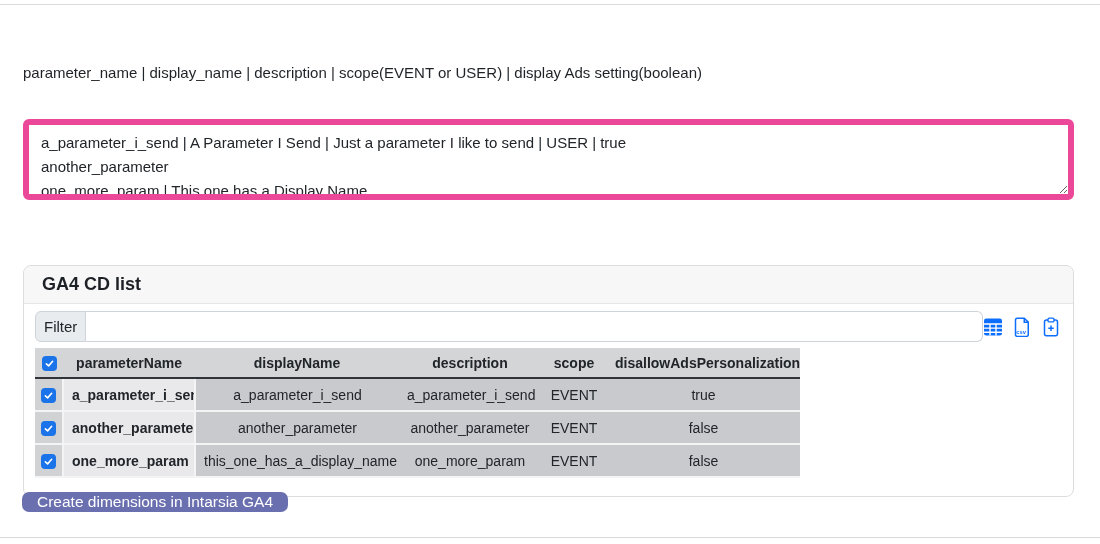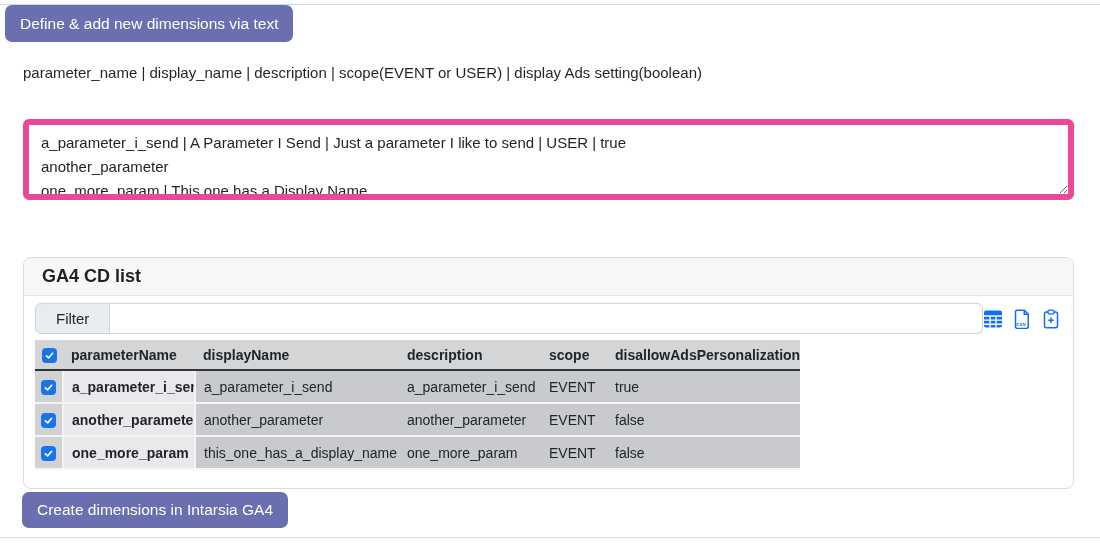--- a/index.html
+++ b/index.html
@@ -13,62 +13,62 @@
   .divider-bottom { top: 537px; }
 
   .btn {
     position: absolute; z-index: 2;
     background: #6a6fb0; color: #fff; border: none; border-radius: 7px;
     font-family: inherit; font-size: 15.5px; line-height: 1;
     padding: 0 15px; height: 37px; cursor: pointer; white-space: nowrap;
   }
   .btn-define  { left: 5px;  top: 5px; }
   .btn-process { left: 23px; top: 202px; height: 36px; }
-  .btn-create  { left: 22px; top: 492px; height: 36px; }
+  .btn-create  { left: 22px; top: 492px; height: 20px; }
 
   .instructions { position: absolute; left: 23px; top: 61px; font-size: 15px; line-height: 23px; color: #1f2327; }
 
   .param-textarea {
     position: absolute; left: 23px; top: 119px; width: 1051px; height: 81px;
     border: 6px solid #ec4899; border-radius: 6px; padding: 6px 12px;
     font-family: inherit; font-size: 15px; line-height: 24px; color: #212529;
     resize: both; outline: none; background: #fff;
   }
 
   .card {
-    position: absolute; left: 23px; top: 257px; width: 1051px; height: 232px;
+    position: absolute; left: 23px; top: 265px; width: 1051px; height: 232px;
     border: 1px solid #dbdcde; border-radius: 8px; background: #fff;
   }
   .card-header {
     height: 38px; background: #f7f7f8; border-bottom: 1px solid #e5e6e8;
     border-radius: 8px 8px 0 0; display: flex; align-items: center; padding: 0 18px;
   }
   .card-title { font-size: 18px; font-weight: bold; color: #1d2126; }
   .card-body { padding: 7px 11px; }
 
   .filter-row { display: flex; align-items: center; }
   .input-group { display: flex; height: 31px; width: 954px; }
   .addon {
     background: #e9ecef; border: 1px solid #ced4da; border-radius: 6px 0 0 6px;
-    display: flex; align-items: center; padding: 0 20px; font-size: 15px; color: #212529;
+    display: flex; align-items: center; padding: 0 8px; font-size: 15px; color: #212529;
   }
   .filter-input {
     flex: 1; min-width: 0; border: 1px solid #ced4da; border-left: none;
     border-radius: 0 6px 6px 0; padding: 0 10px; font-family: inherit;
     font-size: 15px; color: #212529; outline: none; background: #fff;
   }
   .icons { margin-left: auto; display: flex; align-items: center; gap: 9px; padding-right: 1px; }
   .icon { width: 20px; height: 20px; display: inline-flex; align-items: center; justify-content: center; cursor: pointer; }
   .icon svg { width: 20px; height: 20px; display: block; }
 
   table.cd-table {
     border-collapse: collapse; table-layout: fixed; width: 765px;
     margin-top: 6px; font-size: 14px; color: #212529;
   }
-  .cd-table th, .cd-table td { white-space: nowrap; overflow: hidden; text-align: left; }
+  .cd-table th, .cd-table td { white-space: nowrap; overflow: hidden; text-align: center; }
   .cd-table thead th {
     background: #d4d5d7; font-weight: bold; height: 30px; padding: 0 8px;
     border-bottom: 2px solid #303337;
   }
   .cd-table tbody td {
     background: #c9cacd; height: 33px; padding: 0 8px;
     border-bottom: 2px solid #f4f4f4;
   }
   .cd-table .cb-col, .cd-table .cb-cell { width: 28px; padding: 0; text-align: center; }
   .cd-table tbody td.cb-cell { background: #d1d2d4; border-right: 2px solid #f4f4f4; }
@@ -81,21 +81,20 @@
   }
   .checkbox svg { width: 11px; height: 11px; display: block; }
 </style>
 </head>
 <body>
 
 <div class="page">
 
   <div class="divider divider-top"></div>
 
-  <button class="btn btn-define">Define &amp; add new dimensions via text</button>
 
   <div class="instructions">
     <div>parameter_name | display_name | description | scope(EVENT or USER) | display Ads setting(boolean)</div>
   </div>
 
   <textarea class="param-textarea" spellcheck="false" style="">a_parameter_i_send | A Parameter I Send | Just a parameter I like to send | USER | true
 another_parameter
 one_more_param | This one has a Display Name</textarea>
 
 

